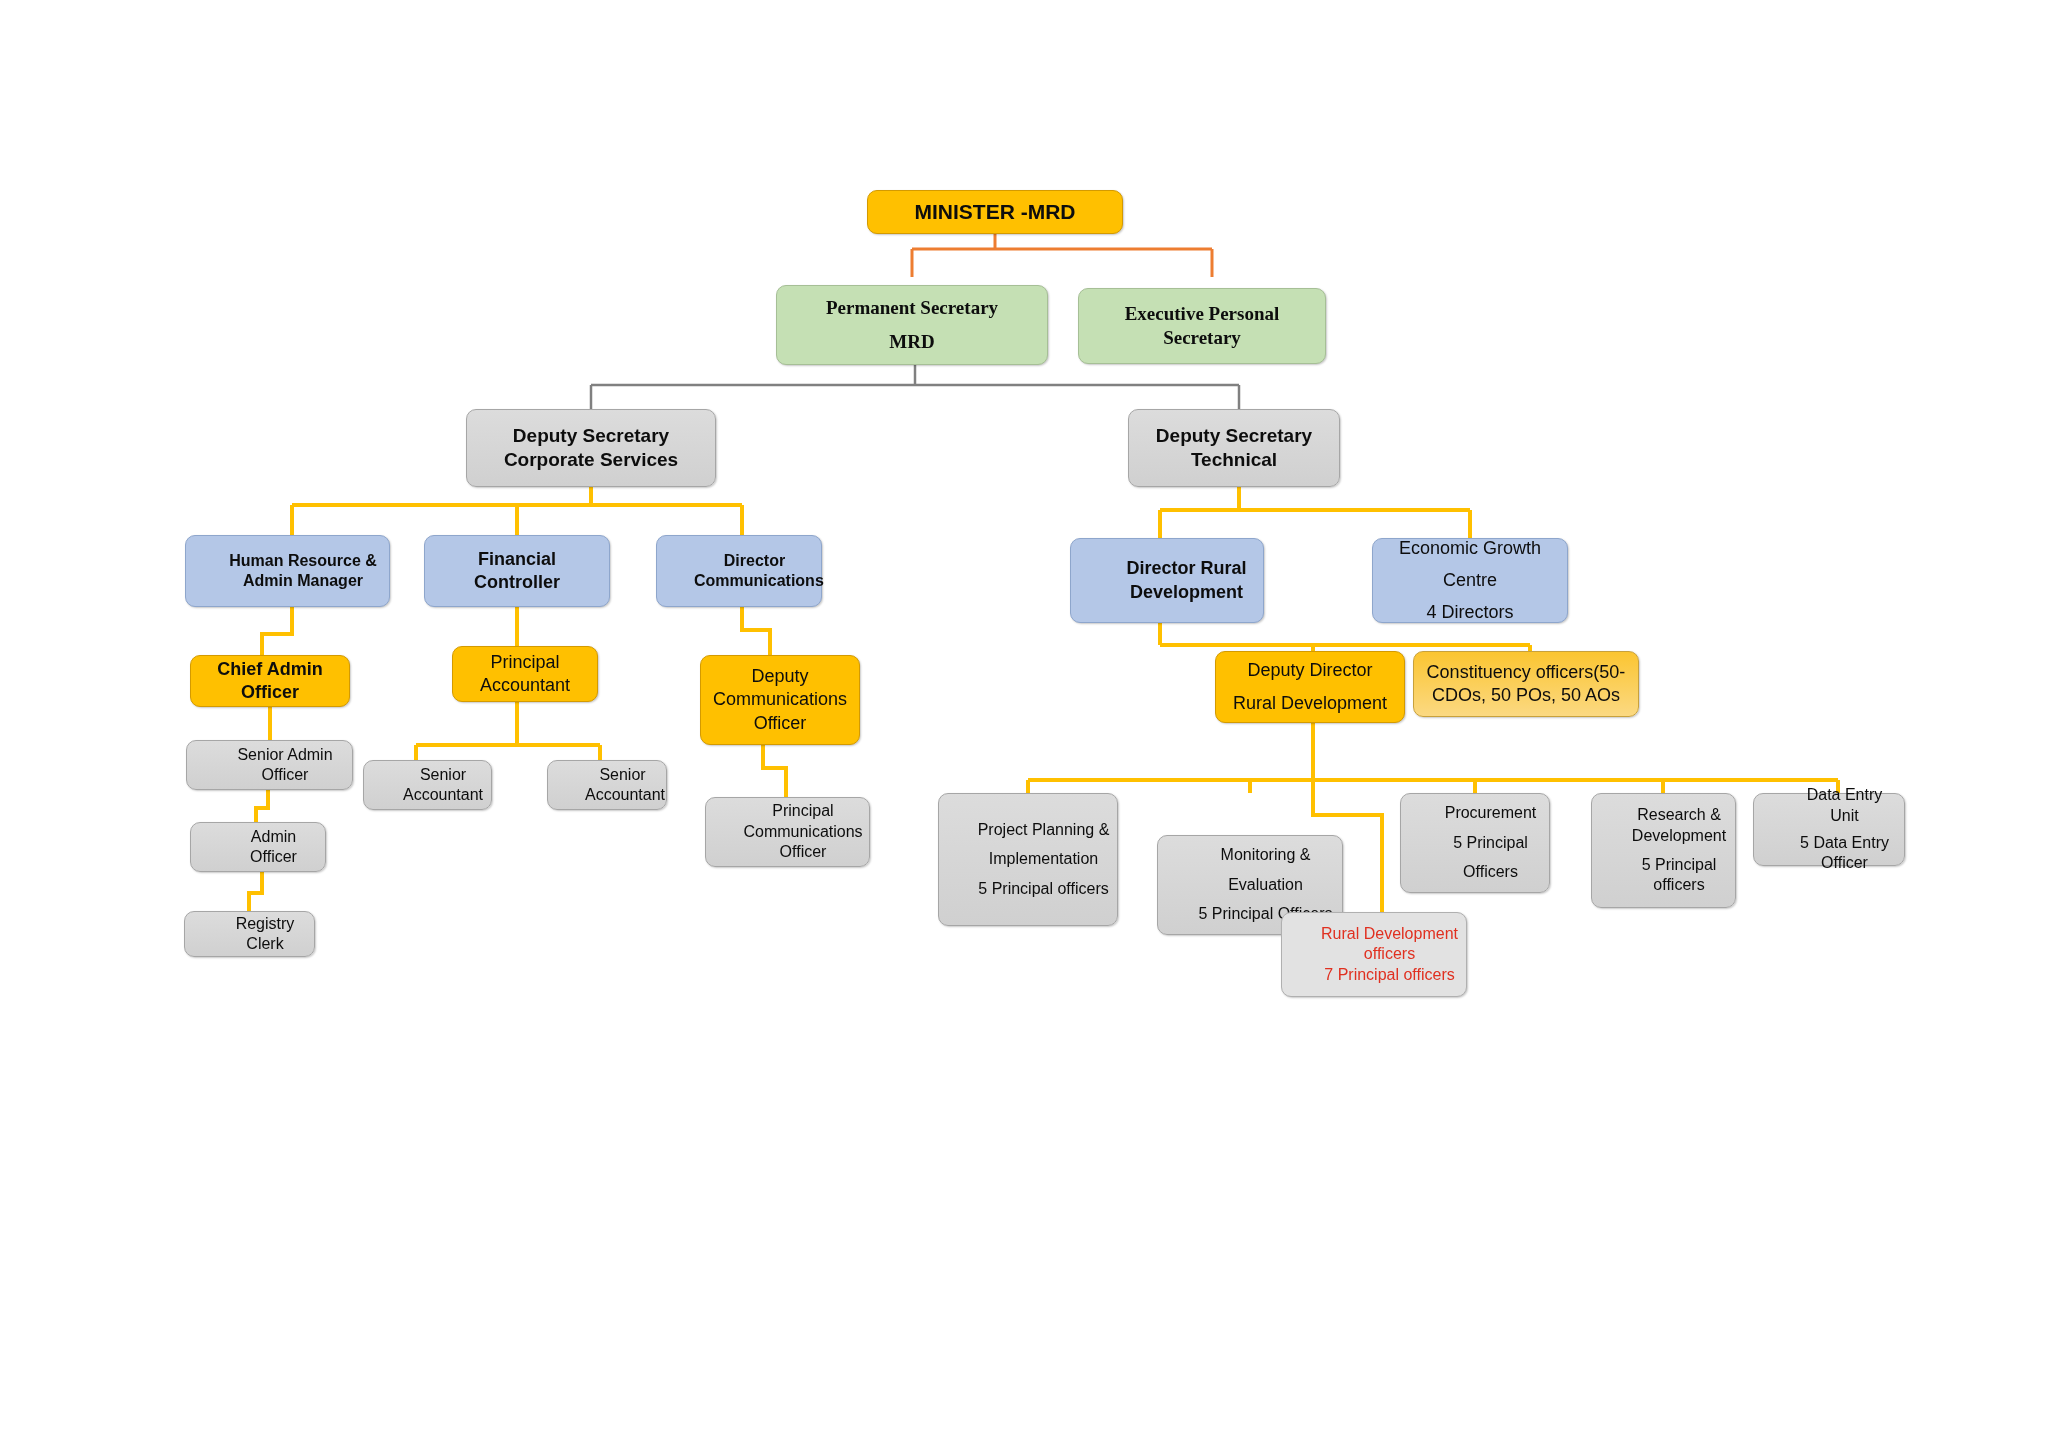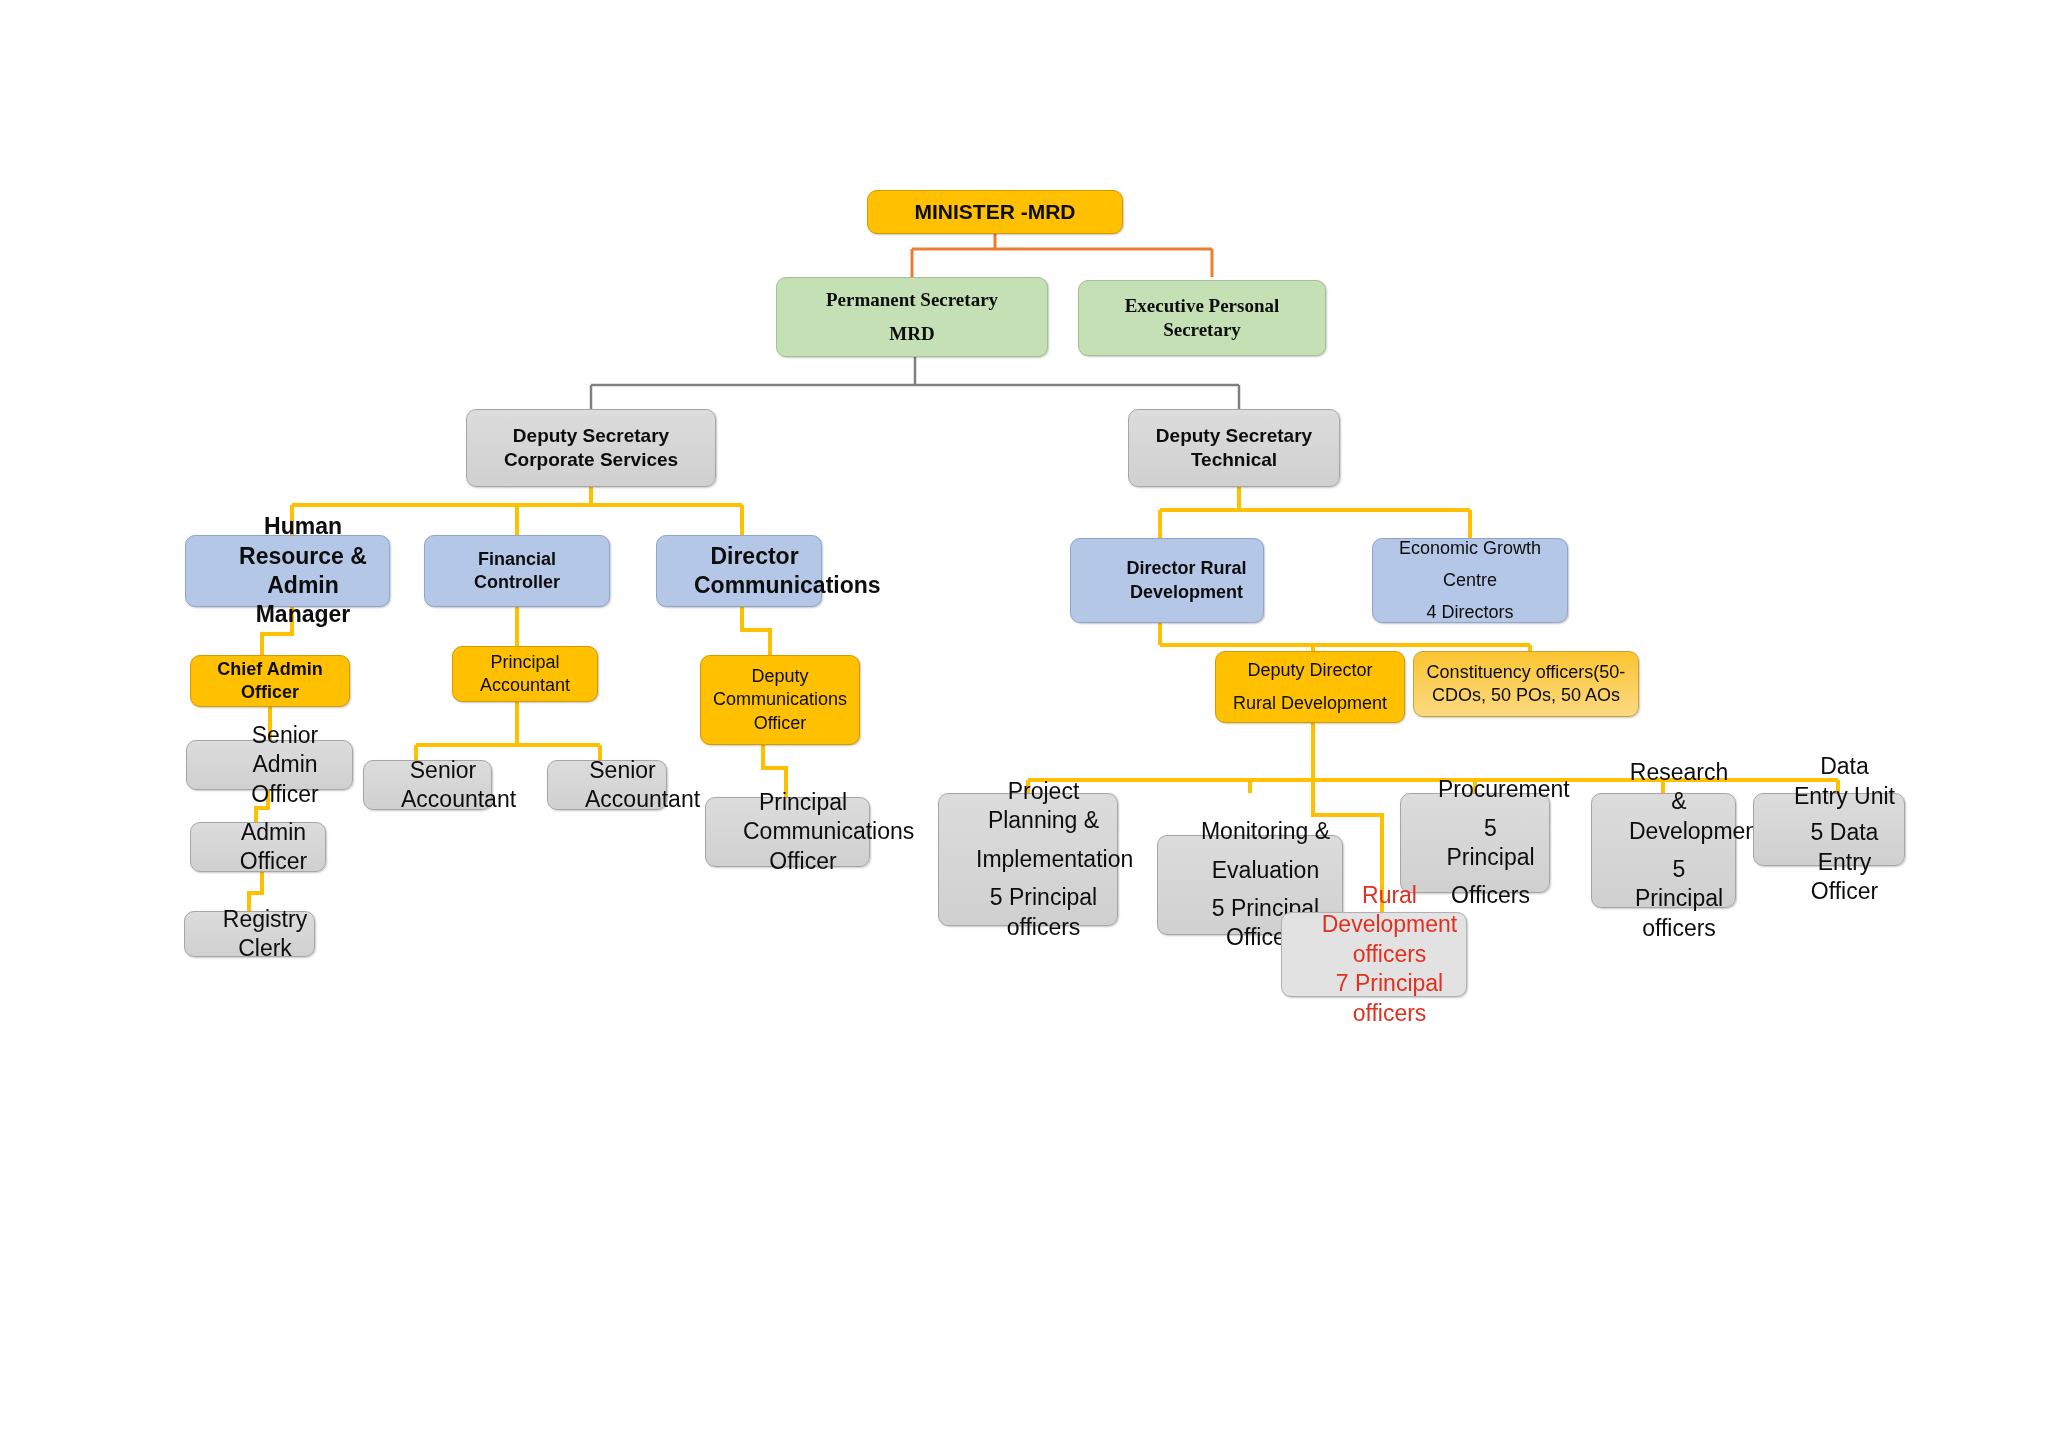--- a/index.html
+++ b/index.html
@@ -24,33 +24,33 @@
     line-height:1.28;
     color:#0d0d0d;
     padding:4px 6px;
     box-shadow:1px 1px 2px rgba(0,0,0,0.22);
   }
   .node .ln{display:block;width:100%;}
 
   
   .c-orange{background:#FFC000;border-color:#d49a00;}
   .c-orange-lt{background:linear-gradient(#FBC531,#FBD982);border-color:#c8a13c;}
-  .c-green{background:#C5E0B4;border-color:#a6bf96;}
+  .c-green{background:#C5E0B4;border-color:#a6bf96;margin-top:8px;}
   .c-grey{background:linear-gradient(#DCDCDC,#D0D0D0);border-color:#a6a6a6;}
   .c-blue{background:#B4C7E7;border-color:#8ea6cc;}
   .c-greylight{background:#E2E2E2;border-color:#b0b0b0;}
 
   .bold{font-weight:bold;}
   .serif{font-family:"Liberation Serif", serif;font-weight:bold;}
   .red{color:#E03020;}
 
   .fs-21{font-size:21px;}
   .fs-19{font-size:19px;}
   .fs-18{font-size:18px;}
-  .fs-17{font-size:23px;padding-left:37px;}
+  .fs-17{font-size:16px;padding-left:37px;}
   .gap4 .ln+.ln{margin-top:9px;}
 </style>
 </head>
 <body>
 
 <div id="chart-canvas">
 
   <svg class="connectors" viewBox="0 0 2048 1448">
 
     <g stroke="#ED7D31" stroke-width="3" fill="none">

